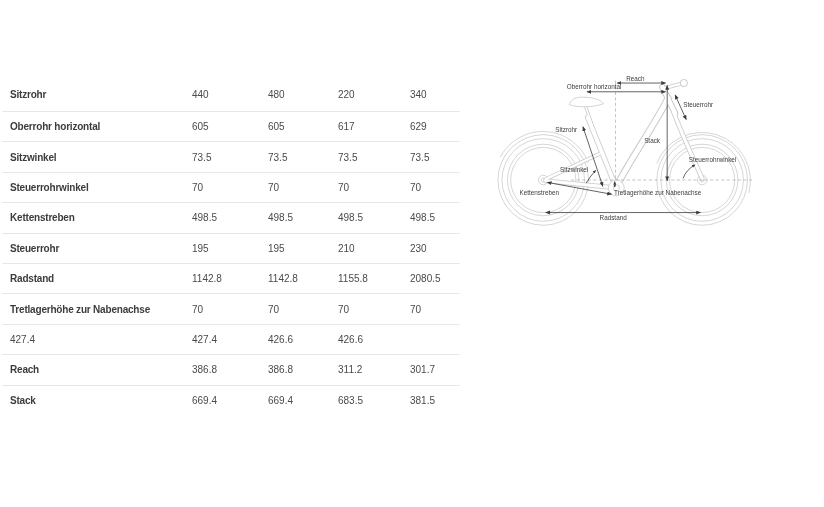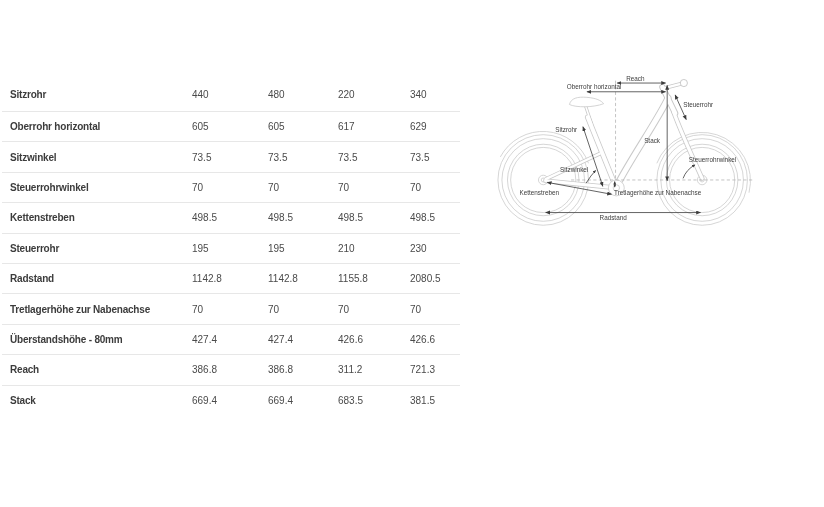--- a/index.html
+++ b/index.html
@@ -99,33 +99,32 @@
 
     <div class="geo-grid geo-row">
       <span class="row-label">Tretlagerhöhe zur Nabenachse</span>
       <span class="row-value">70</span>
       <span class="row-value">70</span>
       <span class="row-value">70</span>
       <span class="row-value">70</span>
     </div>
 
     <div class="geo-grid geo-row">
-      <span class="row-label">Überstandshöhe - 80mm</span>
       <span class="row-value">427.4</span>
       <span class="row-value">427.4</span>
       <span class="row-value">426.6</span>
       <span class="row-value">426.6</span>
     </div>
 
     <div class="geo-grid geo-row">
       <span class="row-label">Reach</span>
       <span class="row-value">386.8</span>
       <span class="row-value">386.8</span>
       <span class="row-value">311.2</span>
-      <span class="row-value">721.3</span>
+      <span class="row-value">301.7</span>
     </div>
 
     <div class="geo-grid geo-row">
       <span class="row-label">Stack</span>
       <span class="row-value">669.4</span>
       <span class="row-value">669.4</span>
       <span class="row-value">683.5</span>
       <span class="row-value">381.5</span>
     </div>
   </div>

